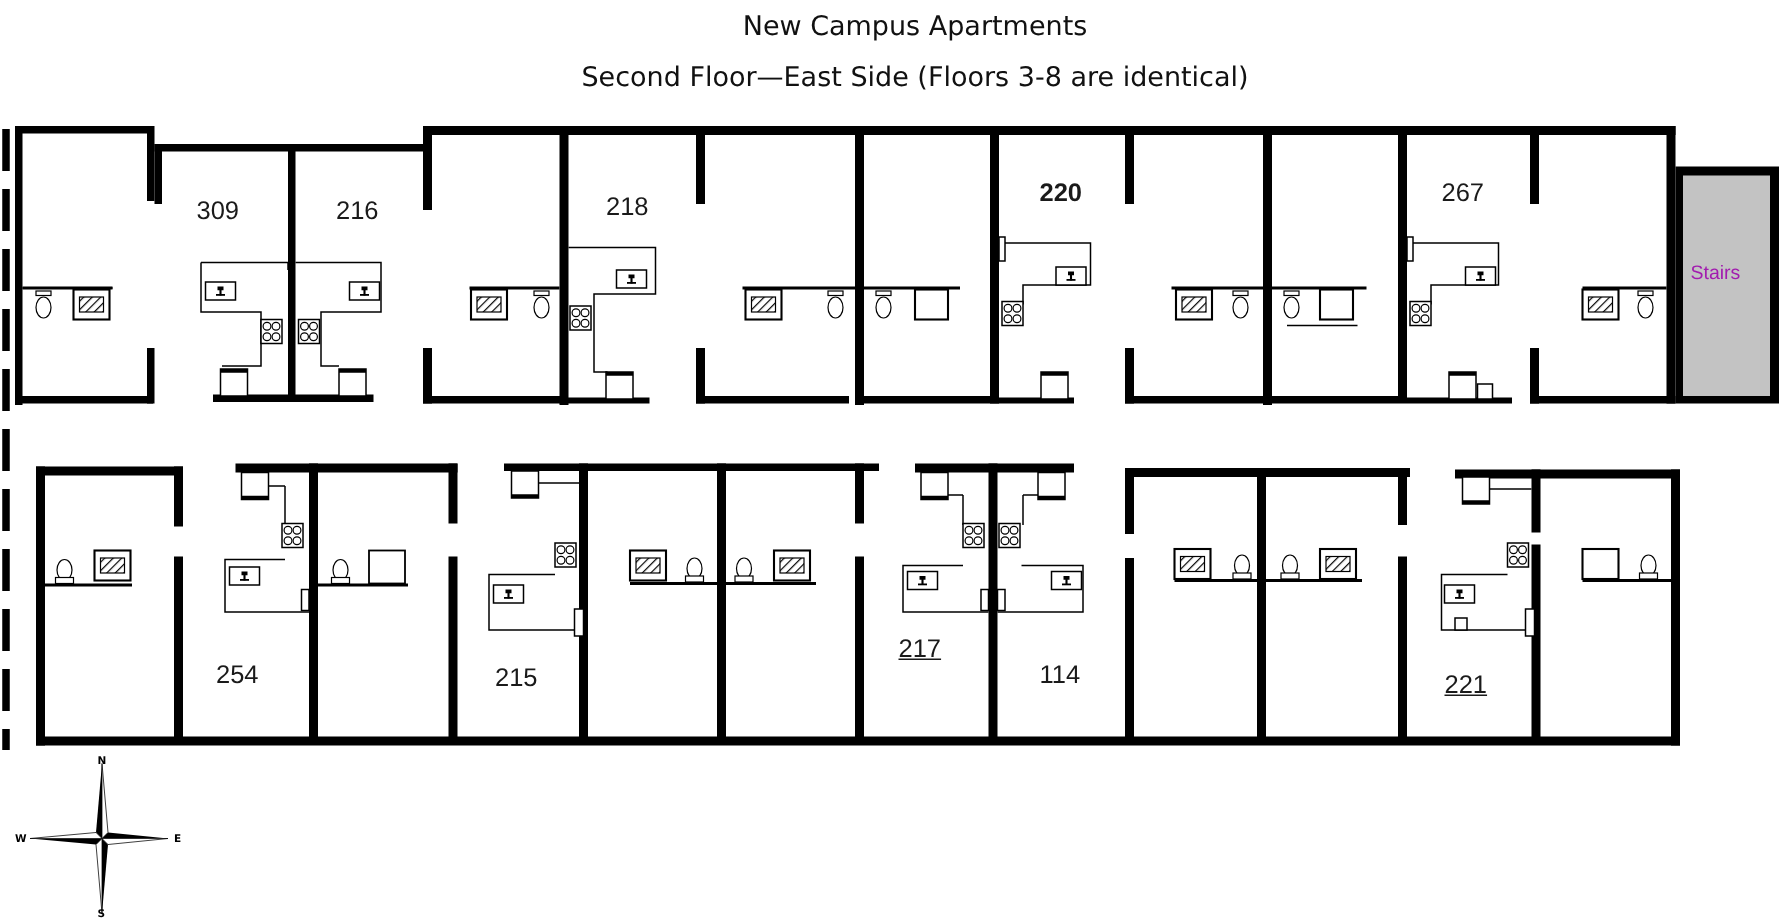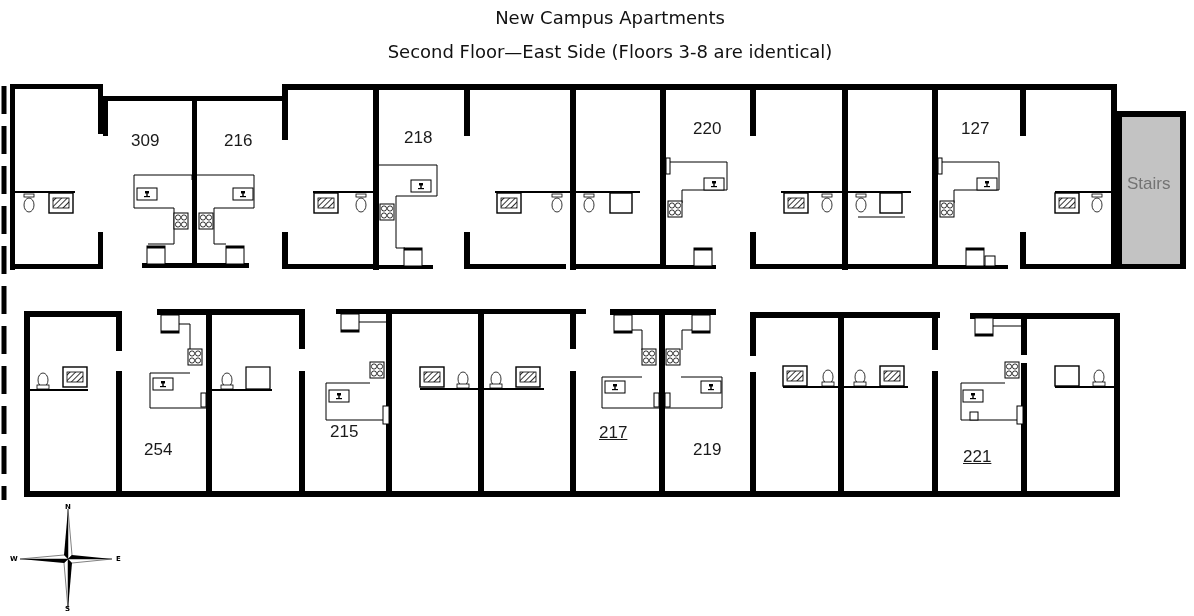--- a/index.html
+++ b/index.html
@@ -2,21 +2,21 @@
 <html><head>
 <meta charset="utf-8">
 <style>
   html, body { margin: 0; padding: 0; background: #ffffff; }
   body { width: 1194px; height: 616px; position: relative; overflow: hidden; font-family: "Liberation Sans", sans-serif; }
   .title { position: absolute; left: 0; width: 1220px; text-align: center; font-family: "DejaVu Sans", sans-serif; color: #111; }
   .t1 { top: 7px; font-size: 18px; }
   .t2 { top: 41px; font-size: 18px; }
   svg { position: absolute; left: 0; top: 0; }
   .room-label { position: absolute; font-family: "Liberation Sans", sans-serif; font-size: 17px; color: #1a1a1a; }
-  .stairs-label { position: absolute; font-family: "Liberation Sans", sans-serif; font-size: 17px; color: #737373; }
+  .stairs-label { position: absolute; font-family: "Liberation Sans", sans-serif; font-size: 13px; color: #a21caf; }
   .compass-letter { position: absolute; font-family: "DejaVu Sans", sans-serif; font-size: 7px; font-weight: bold; color: #000; }
 </style>
 </head>
 <body>
 
 <div class="title t1">New Campus Apartments</div>
 <div class="title t2">Second Floor—East Side (Floors 3-8 are identical)</div>
 
 <svg width="1194" height="616" viewBox="0 0 1194 616">
   <defs>
@@ -292,27 +292,27 @@
     <polygon points="-48,0 -4,4 0,0" fill="#000"></polygon>
     <polygon points="-48,0 -4,-4 0,0" fill="#fff" stroke="#000" stroke-width="0.5"></polygon>
     <polygon points="44,0 4,-4 0,0" fill="#000"></polygon>
     <polygon points="44,0 4,4 0,0" fill="#fff" stroke="#000" stroke-width="0.5"></polygon>
   </g>
 </svg>
 
 <div class="room-label" style="left:131px; top:131px;">309</div>
 <div class="room-label" style="left:224px; top:131px;">216</div>
 <div class="room-label" style="left:404px; top:128px;">218</div>
-<div class="room-label" style="left:693px; top:119px;">220</div>
-<div class="room-label" style="left:961px; top:119px;">127</div>
+<div class="room-label" style="left:693px; top:119px;font-weight:bold;">220</div>
+<div class="room-label" style="left:961px; top:119px;">267</div>
 
 <div class="room-label" style="left:144px; top:440px;">254</div>
-<div class="room-label" style="left:330px; top:422px;">215</div>
+<div class="room-label" style="left:330px; top:442px;">215</div>
 <div class="room-label" style="left:599px; top:423px;text-decoration:underline;">217</div>
-<div class="room-label" style="left:693px; top:440px;">219</div>
+<div class="room-label" style="left:693px; top:440px;">114</div>
 <div class="room-label" style="left:963px; top:447px;text-decoration:underline;">221</div>
 
 <div class="stairs-label" style="left:1127px; top:174px;">Stairs</div>
 
 <div class="compass-letter" style="left:65px; top:503px;">N</div>
 <div class="compass-letter" style="left:65px; top:605px;">S</div>
 <div class="compass-letter" style="left:116px; top:555px;">E</div>
 <div class="compass-letter" style="left:10px; top:555px;">W</div>
 
 </body></html>

